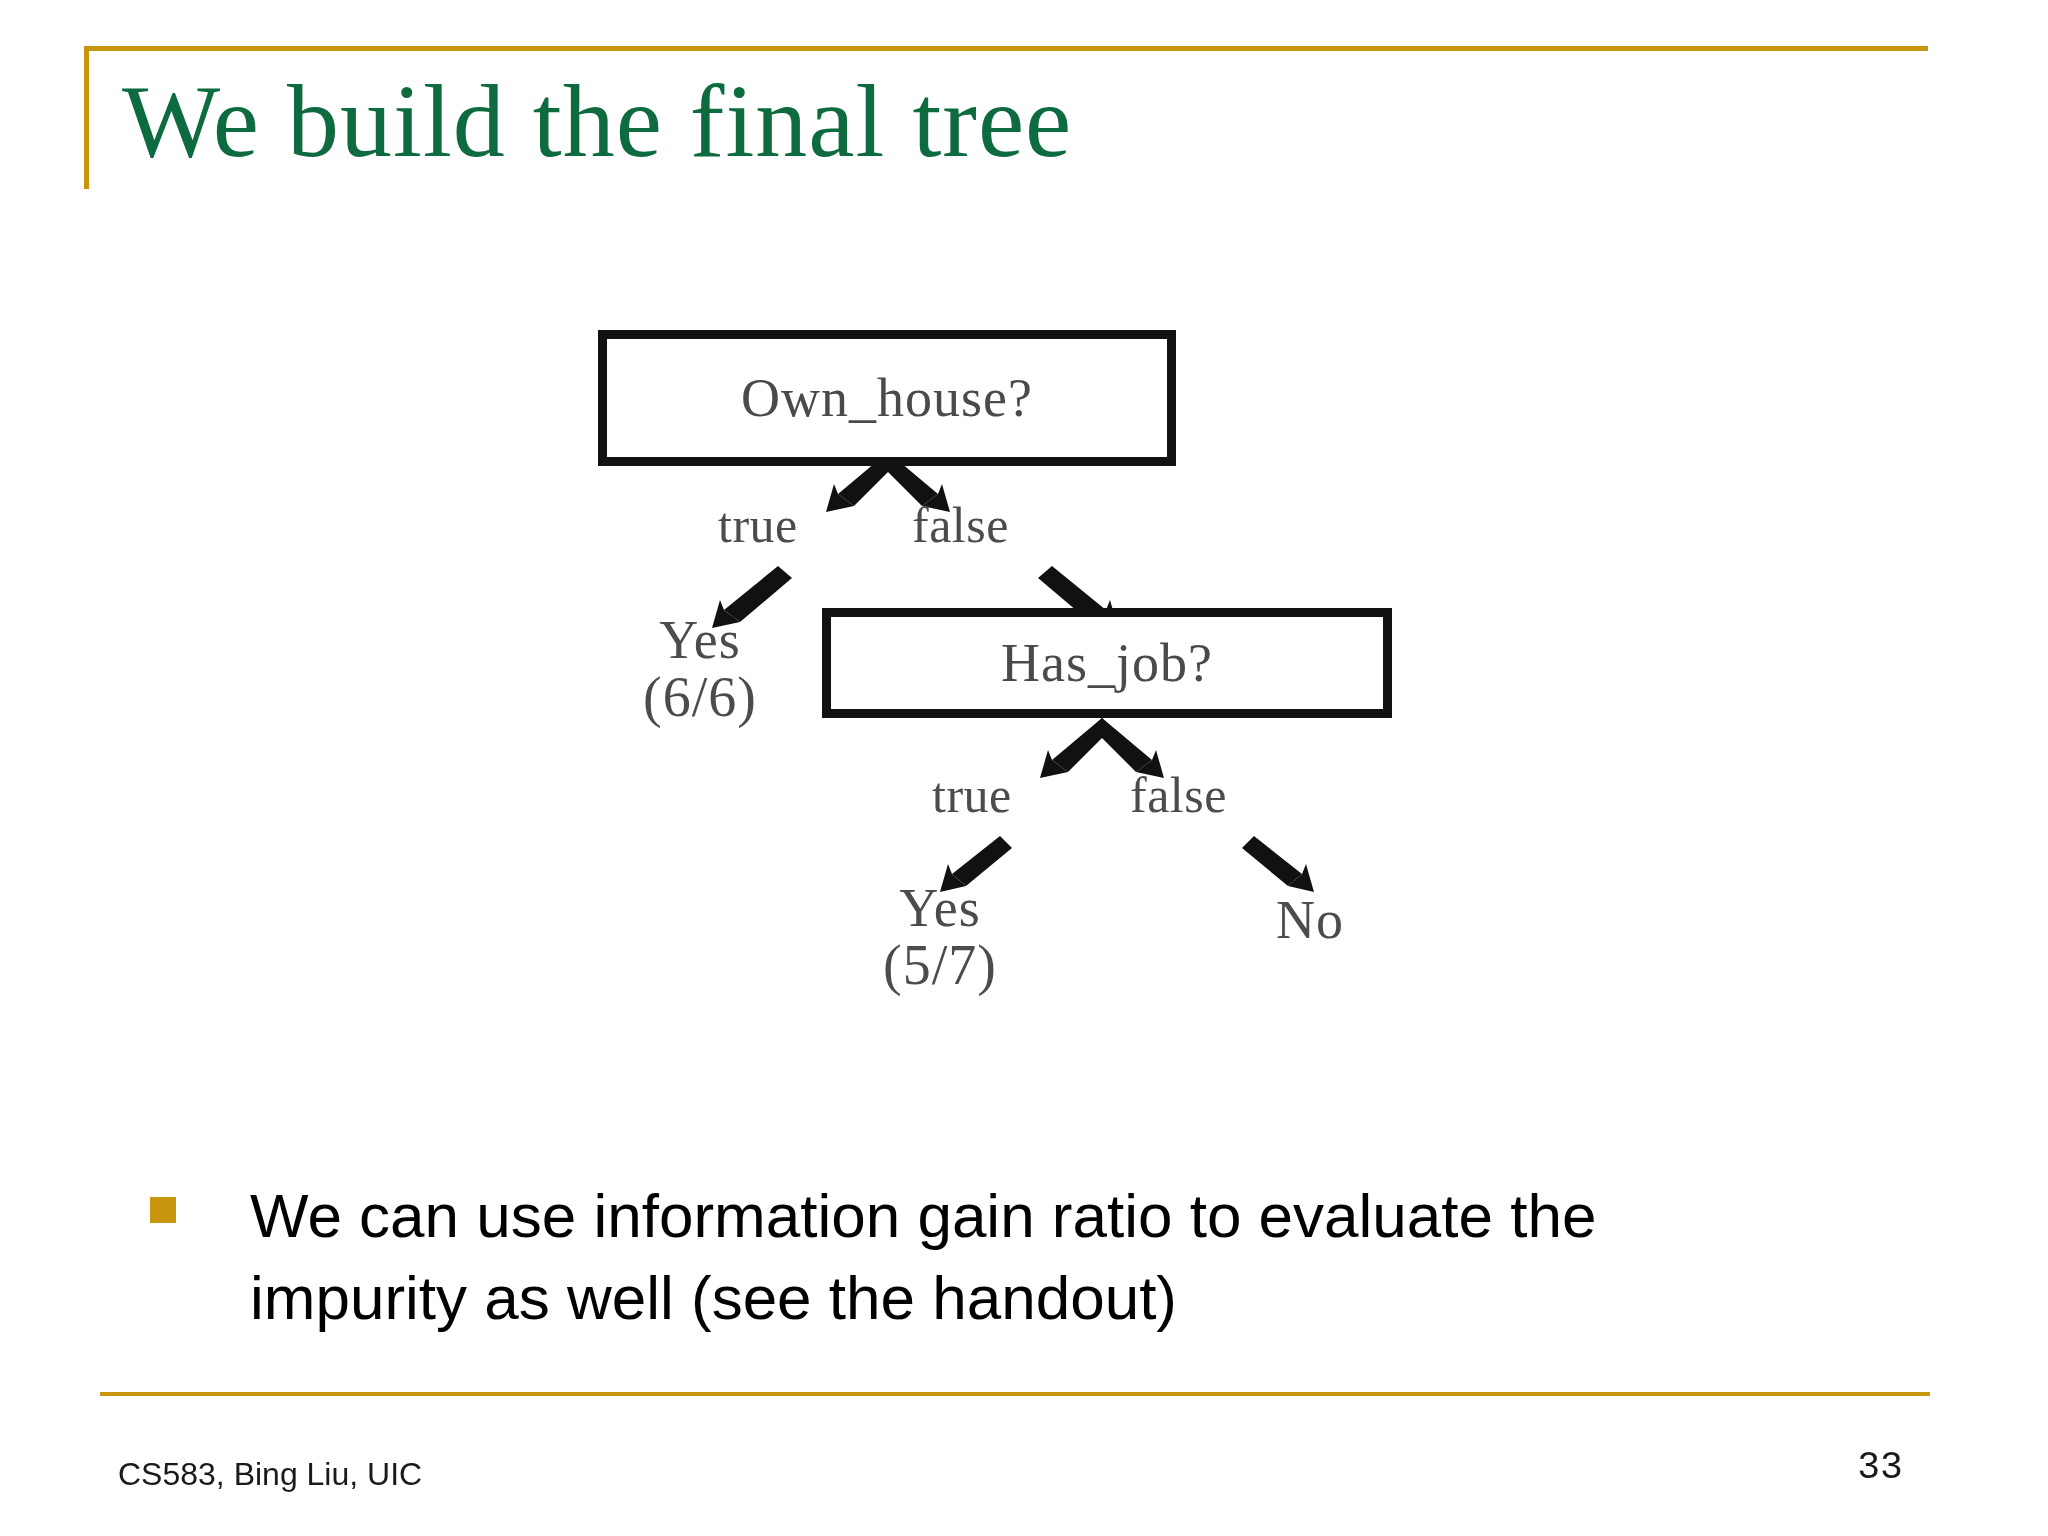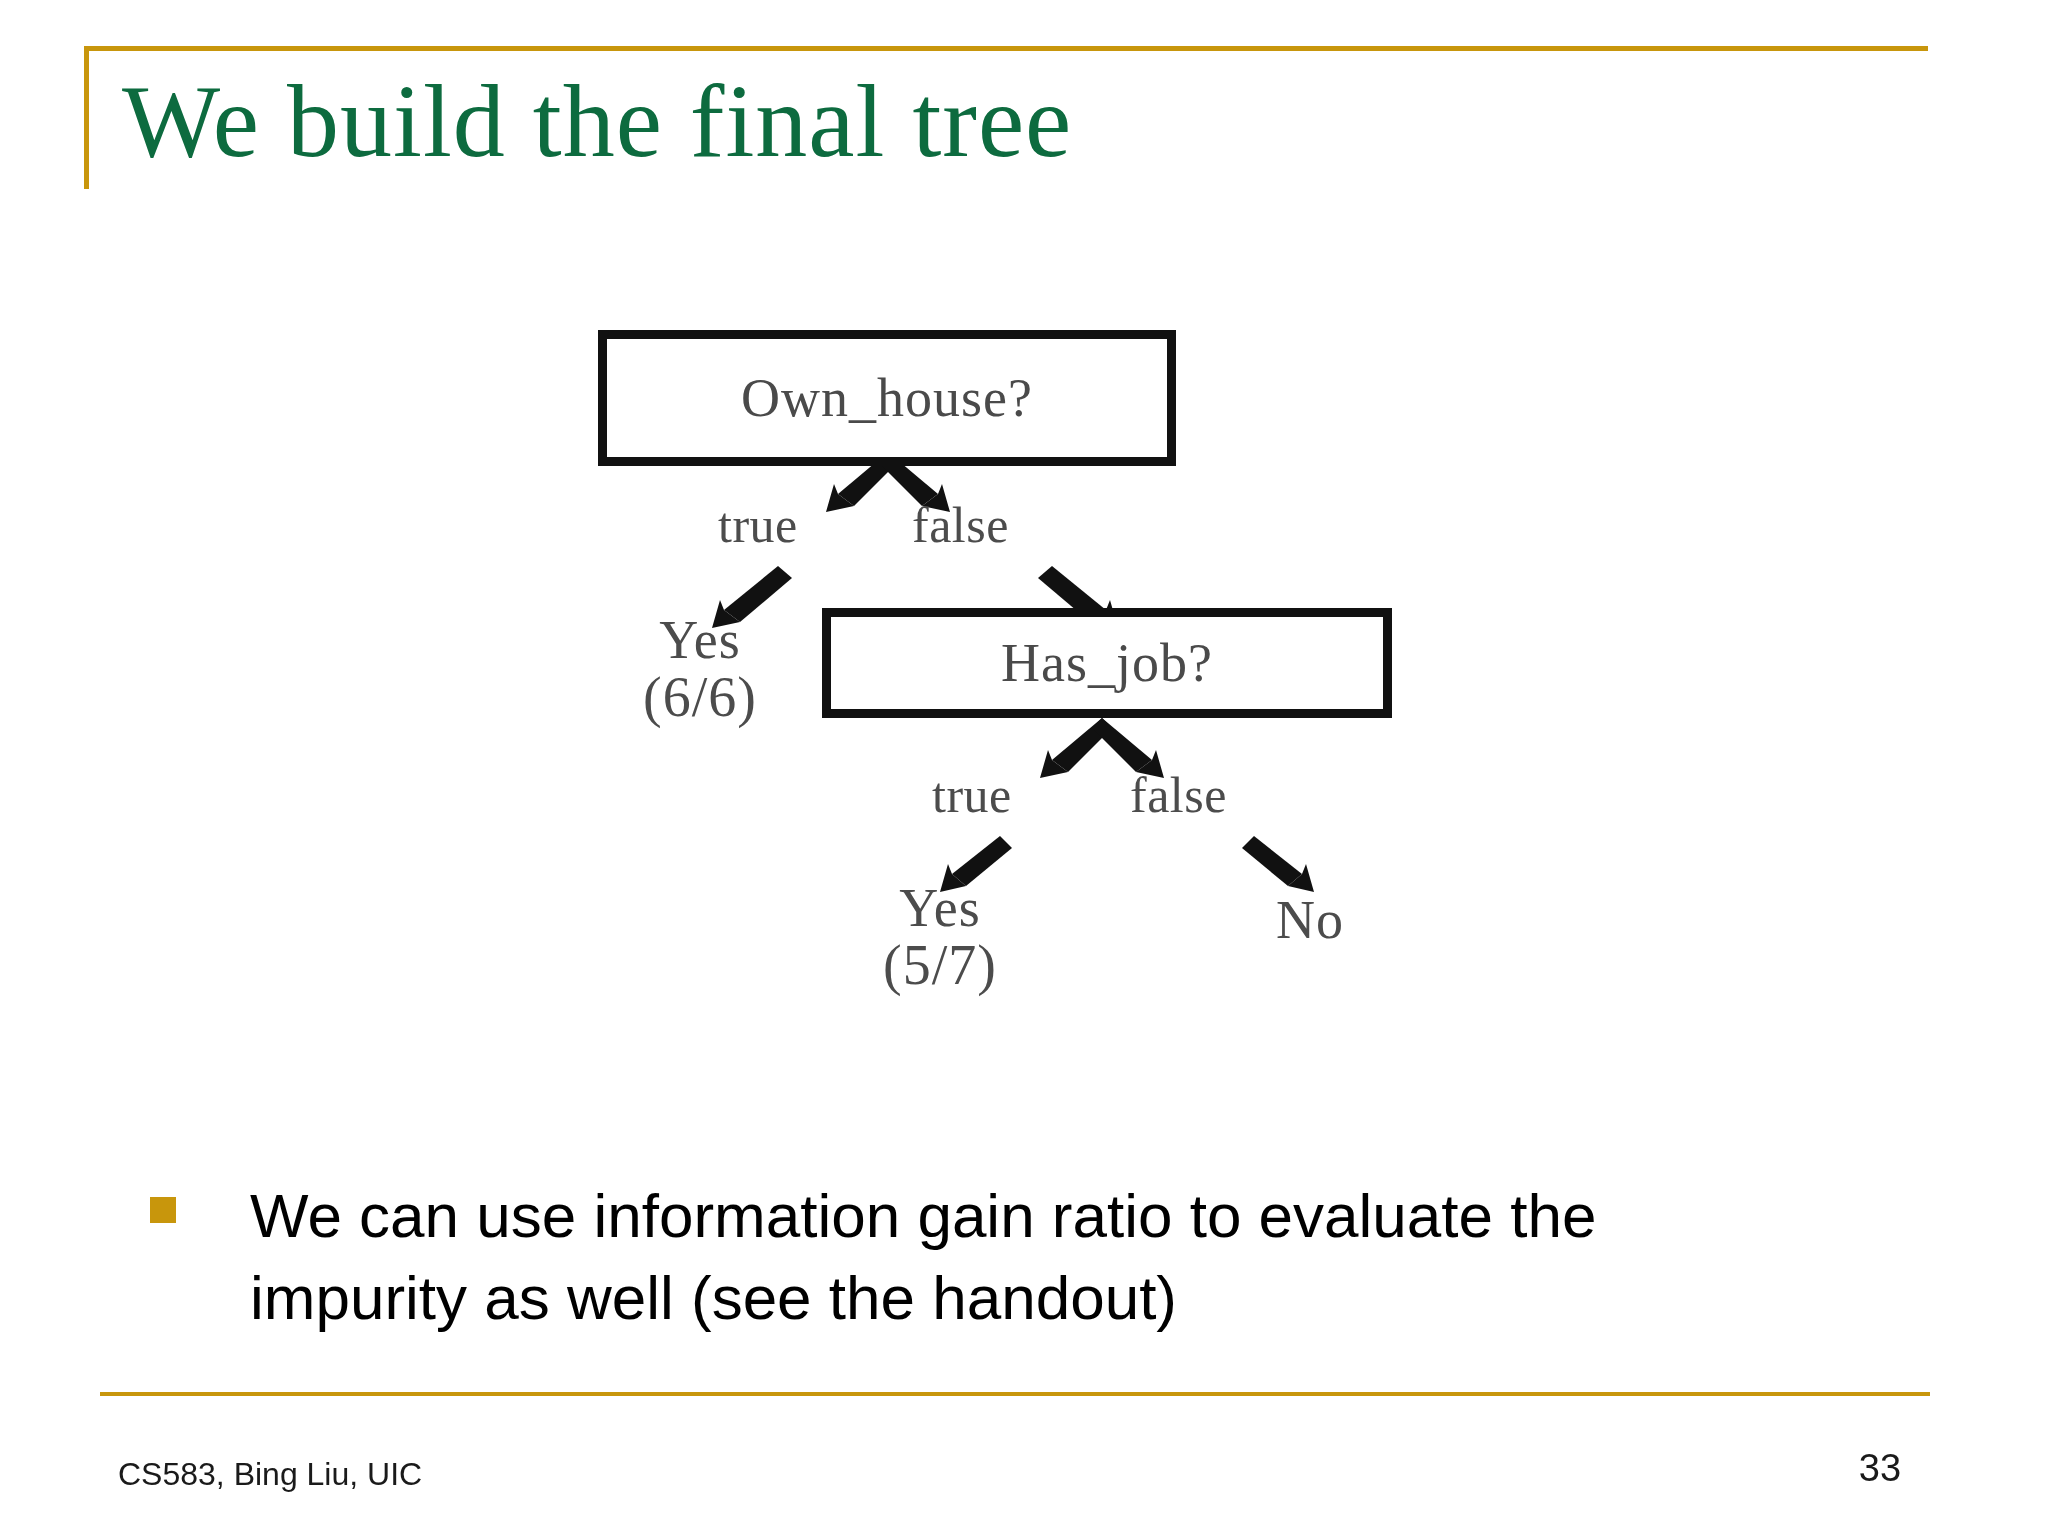--- a/index.html
+++ b/index.html
@@ -160,21 +160,21 @@
     white-space: nowrap;
     margin-top: 9px;
   }
   .footer-page {
     position: absolute;
     left: 1820px;
     top: 1449px;
     width: 120px;
     text-align: center;
     color: #1a1a1a;
-    font-family: Liberation Sans, sans-serif;
+    font-family: Liberation Mono, monospace;
     font-size: 38px;
     line-height: 1;
   }
 </style>
 </head>
 <body>
 
 <div id="slide">
 
   <div class="rule-top"></div>

